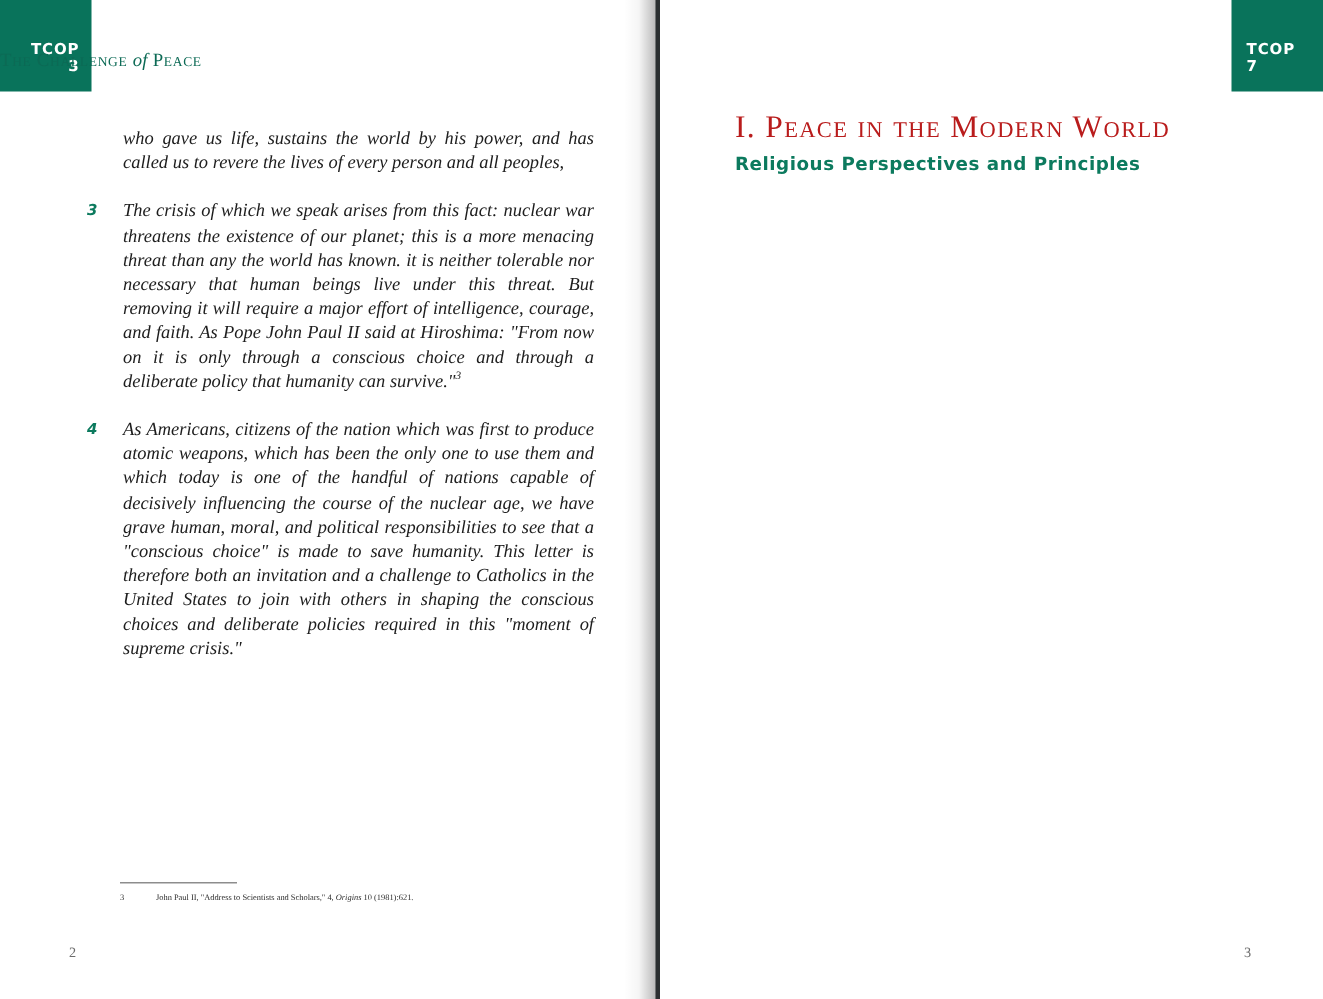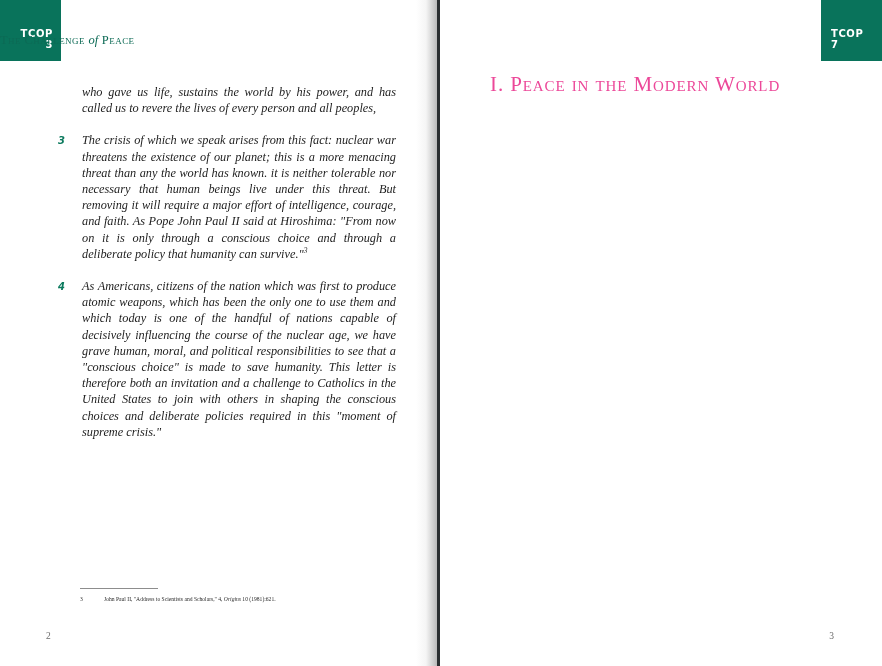--- a/index.html
+++ b/index.html
@@ -107,21 +107,21 @@
   }
 
   
   .chapter-head {
     position: absolute;
     left: 50px;
     top: 72px;
     width: 345px;
   }
   .chapter-title {
-    color: #ec4899;
+    color: #b91c1c;
     font-family: "Liberation Serif", serif;
     font-size: 21px;
     font-variant: small-caps;
     letter-spacing: 0.9px;
     line-height: 24px;
     margin: 0 0 6px 0;
     font-weight: normal;
   }
   .chapter-sub {
     color: #0c7a5e;
@@ -267,18 +267,19 @@
 
   <div class="page right">
 
     <div class="tab tab-right">
       <span class="tab-code">TCOP</span>
       <span class="tab-num">7</span>
     </div>
 
     <div class="chapter-head">
       <h1 class="chapter-title">I. Peace in the Modern World</h1>
+      <p class="chapter-sub">Religious Perspectives and Principles</p>
     </div>
 
     <div class="folio right-folio">3</div>
   </div>
 
 </div>
 
 </body></html>

